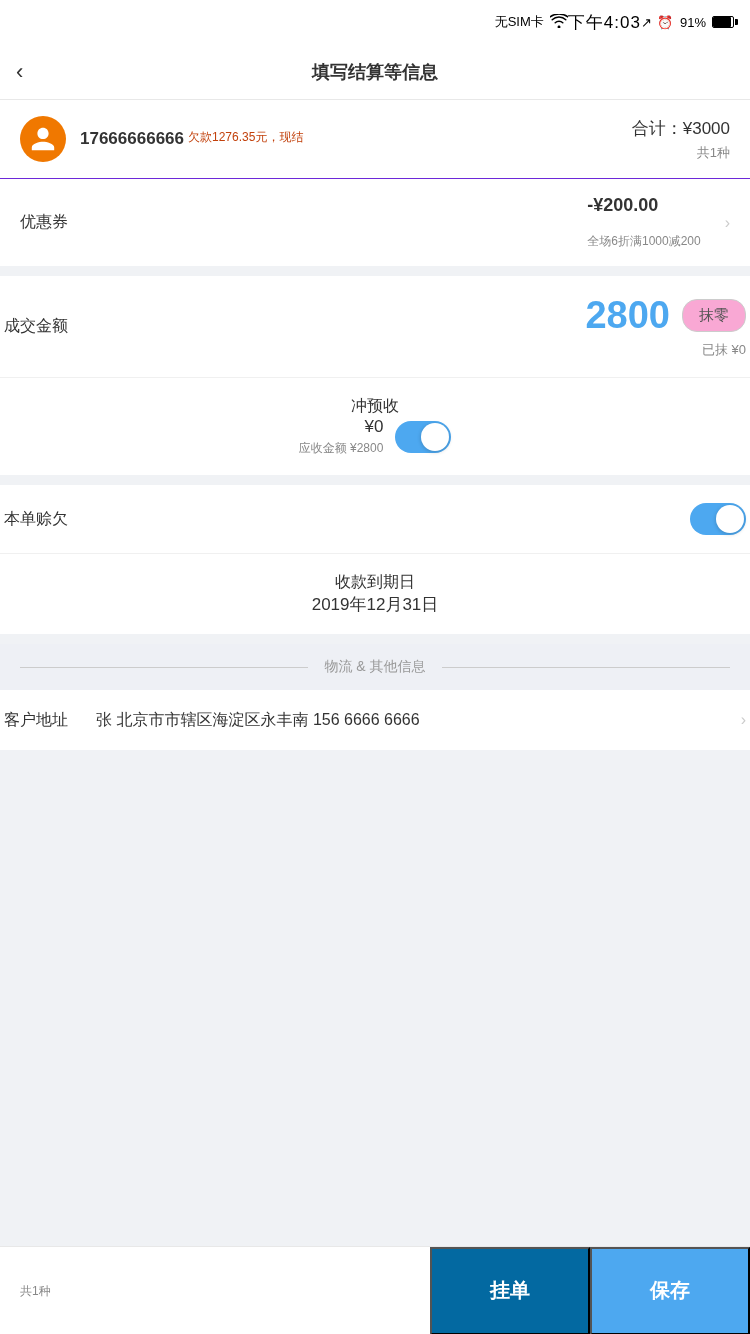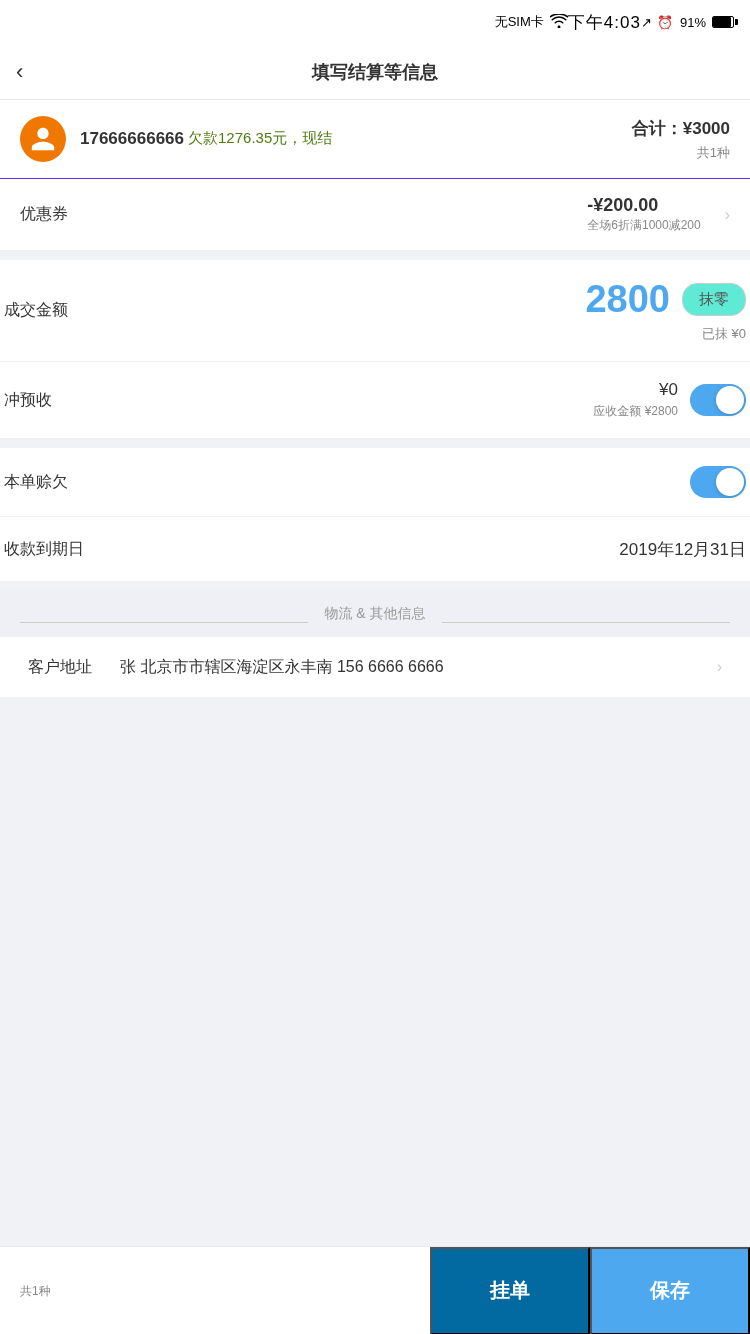--- a/index.html
+++ b/index.html
@@ -80,65 +80,65 @@
       height: 46px;
       border-radius: 50%;
       background: #f07800;
       display: flex;
       align-items: center;
       justify-content: center;
     }
     .avatar svg { width: 28px; height: 28px; fill: #fff; }
     .customer-info { display: flex; flex-direction: row; gap: 4px; }
     .customer-phone { font-size: 17px; font-weight: 600; color: #333; }
-    .customer-sub { font-size: 15px; color: #4d7c0f; }
+    .customer-sub { font-size: 12px; color: #c2410c; }
     .customer-right { text-align: right; }
-    .total-amount { font-size: 17px; font-weight: 700; color: #333; }
+    .total-amount { font-size: 17px; font-weight: 400; color: #333; }
     .total-count { font-size: 13px; color: #888; margin-top: 4px; }
 
     
     .coupon-row {
       display: flex;
       align-items: center;
       justify-content: space-between;
       padding: 16px 20px;
       border-top: 1px solid #6d28d9;
     }
     .coupon-label { font-size: 16px; color: #333; }
     .coupon-right { display: flex; align-items: center; gap: 24px; }
     .coupon-discount { font-size: 18px; font-weight: 600; color: #333; }
-    .coupon-desc { font-size: 12px; color: #888; margin-top: 1px; text-align: right; }
+    .coupon-desc { font-size: 12px; color: #888; margin-top: 17px; text-align: right; }
     .chevron-icon { font-size: 16px; color: #ccc; }
 
     
     .form-card {
       background: #fff;
       margin-bottom: 10px;
     }
     .form-row {
       display: flex;
       align-items: center;
       justify-content: space-between;
       padding: 18px 4px;
       border-bottom: 1px solid #f0f0f0;
       min-height: 64px;
     }
-    .form-row:last-child { border-bottom: none; }
+    .form-row:last-child { border-bottom: none; flex-direction: column; }
     .row-label { font-size: 16px; color: #333; }
     .row-right { display: flex; align-items: center; gap: 12px; }
 
     
     .deal-amount { font-size: 38px; font-weight: 700; color: #4da8f0; }
     .round-btn {
       border: 1px solid #ccc;
       border-radius: 15px;
       padding: 6px 16px;
       font-size: 15px;
       color: #555;
-      background: #5eead4;
+      background: #f9a8d4;
       cursor: pointer;
     }
     .deal-sub { font-size: 13px; color: #888; text-align: right; margin-top: 4px; }
 
     
     .toggle {
       width: 56px;
       height: 32px;
       border-radius: 16px;
       background: #4da8f0;
@@ -155,39 +155,39 @@
       right: 2px;
       box-shadow: 0 1px 4px rgba(0,0,0,0.2);
     }
 
     .form-amount { font-size: 17px; color: #333; font-weight: 500; }
     .form-amount-sub { font-size: 12px; color: #888; text-align: right; margin-top: 3px; }
 
     
     .section-header {
       display: flex;
-      align-items: flex-end;
+      align-items: center;
       justify-content: center;
       padding: 14px 20px;
       background: #eef0f5;
       gap: 16px;
     }
     .section-header-line {
       flex: 1;
       height: 1px;
       background: #ccc;
     }
     .section-header-text { font-size: 14px; color: #999; white-space: nowrap; }
 
     
     .address-row {
       display: flex;
       align-items: center;
       justify-content: space-between;
-      padding: 18px 28px;
+      padding: 18px 4px;
       background: #fff;
     }
     .address-label { font-size: 16px; color: #333; min-width: 80px; }
     .address-content { font-size: 16px; color: #333; flex: 1; padding: 0 12px; line-height: 1.5; }
 
     
     .bottom-bar {
       position: fixed;
       bottom: 0;
       left: 0;

